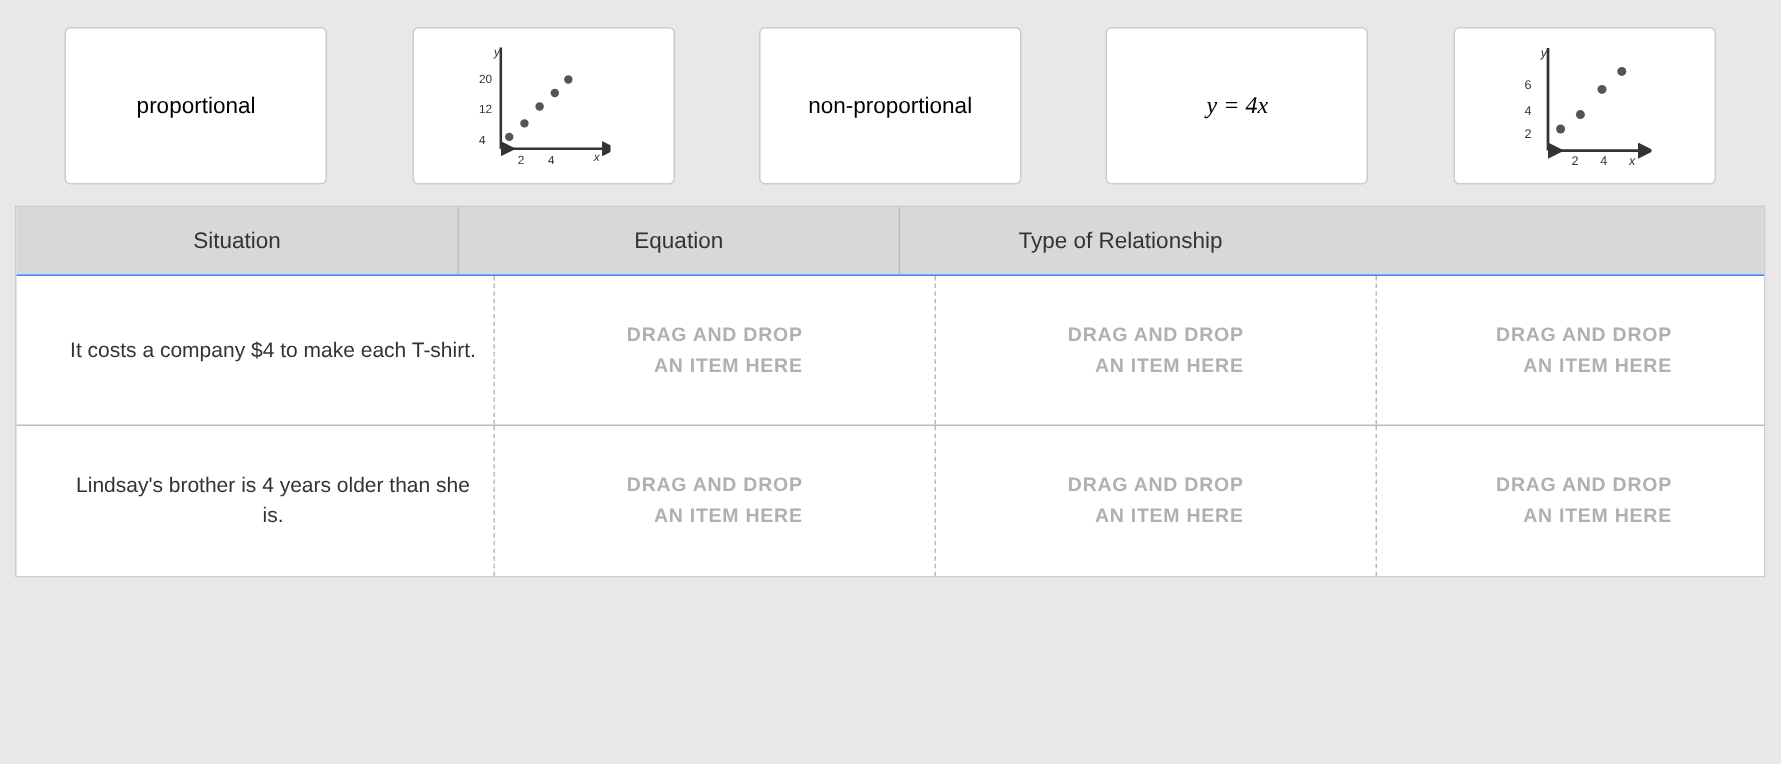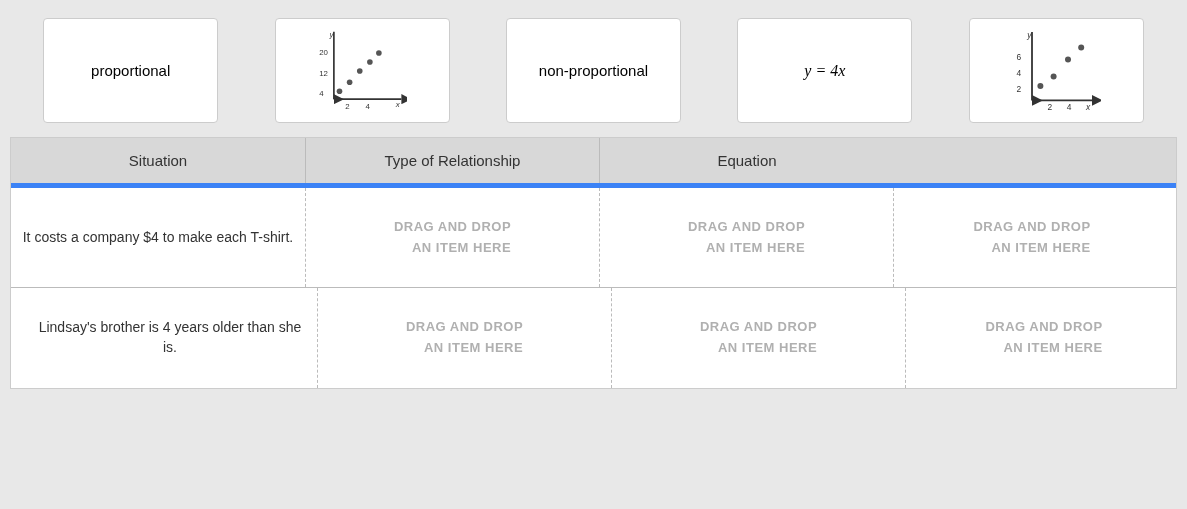--- a/index.html
+++ b/index.html
@@ -48,21 +48,21 @@
     .table-section {
       background: white;
       margin: 0 10px;
       border: 1px solid #ccc;
     }
 
     .table-header {
       display: grid;
       grid-template-columns: 295px 294px 294px 276px;
       background: #d8d8d8;
-      border-bottom: 5px solid #3b82f6;
+      border-bottom: 1px solid #3b82f6;
     }
 
     .th {
       padding: 14px 10px;
       text-align: center;
       font-size: 15px;
       font-weight: normal;
       color: #333;
       border-right: 1px solid #bbb;
     }
@@ -71,24 +71,24 @@
     .table-body {
       display: flex;
       flex-direction: column;
     }
 
     .table-row {
       display: grid;
       grid-template-columns: 295px 294px 294px 276px;
       border-bottom: 1px solid #bbb;
       min-height: 100px;
+      padding-left: 24px;
     }
     .table-row:last-child {
       border-bottom: none;
-      margin-left: 12px;
     }
 
     .td {
       padding: 12px 10px;
       display: flex;
       align-items: center;
       justify-content: center;
       text-align: center;
       font-size: 14px;
       color: #444;
@@ -203,22 +203,22 @@
       <circle cx="56" cy="18" r="2.5" fill="#555"></circle>
     </svg>
   </div>
 
 </div>
 
 <div class="table-section">
 
   <div class="table-header">
     <div class="th">Situation</div>
+    <div class="th">Equation</div>
     <div class="th">Type of Relationship</div>
-    <div class="th">Equation</div>
   </div>
 
   <div class="table-body">
 
     <div class="table-row">
       <div class="td situation-cell">
         <span>It costs a company $4 to make each T-shirt.</span>
       </div>
       <div class="td">
         <div class="drop-zone">

